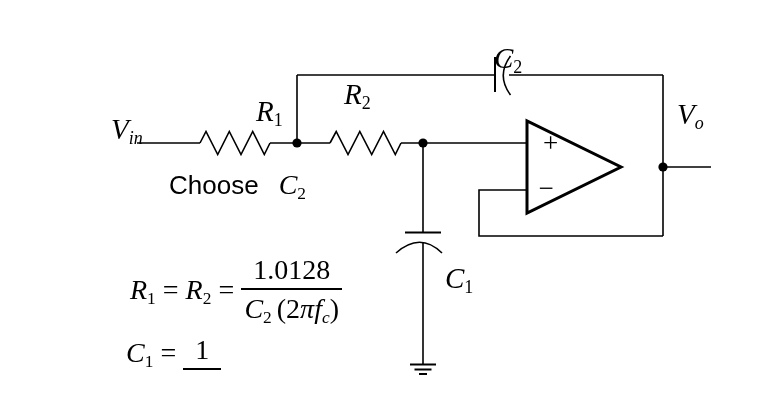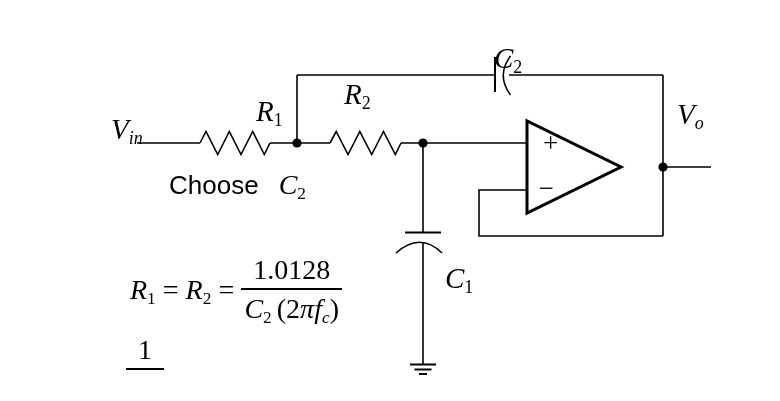--- a/index.html
+++ b/index.html
@@ -138,18 +138,21 @@
     <span>
       <span>R</span><span class="s up">1</span><span class="eq">=</span><span>R</span><span class="s up">2</span><span class="eq">=</span>
     </span>
     <span class="frac">
       <span class="num up">1.0128</span>
       <span class="den"><span>C</span><span class="s up">2</span><span class="up sp">(2</span><span>π</span><span>f</span><span class="s">c</span><span class="up">)</span></span>
     </span>
   </div>
 
   <div class="formula" id="f2">
+    <span>
+      <span>C</span><span class="s up">1</span><span class="eq">=</span>
+    </span>
     <span class="frac">
       <span class="num up">1</span>
     </span>
   </div>
 
 </div>
 
 </body></html>

